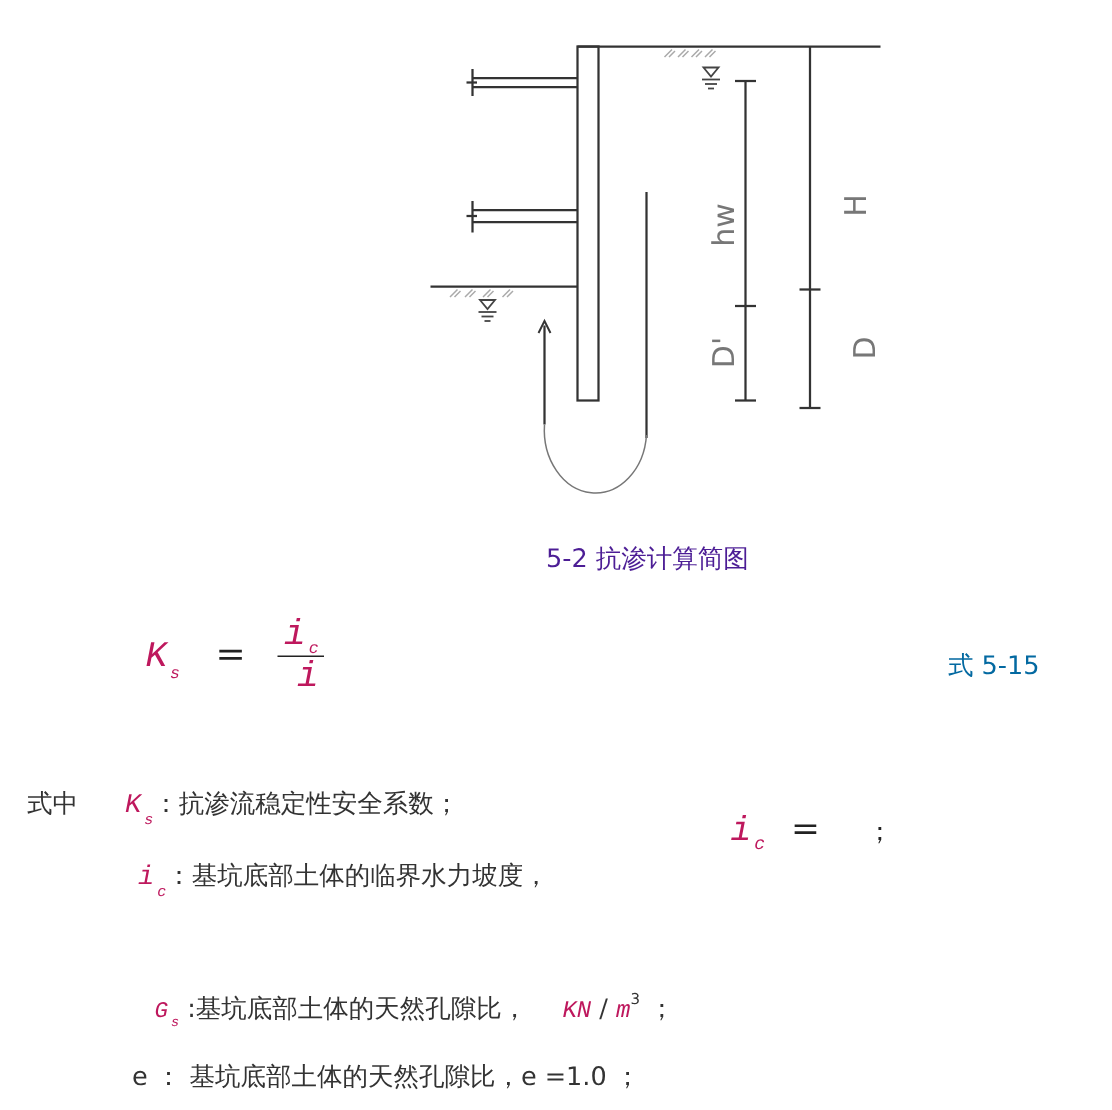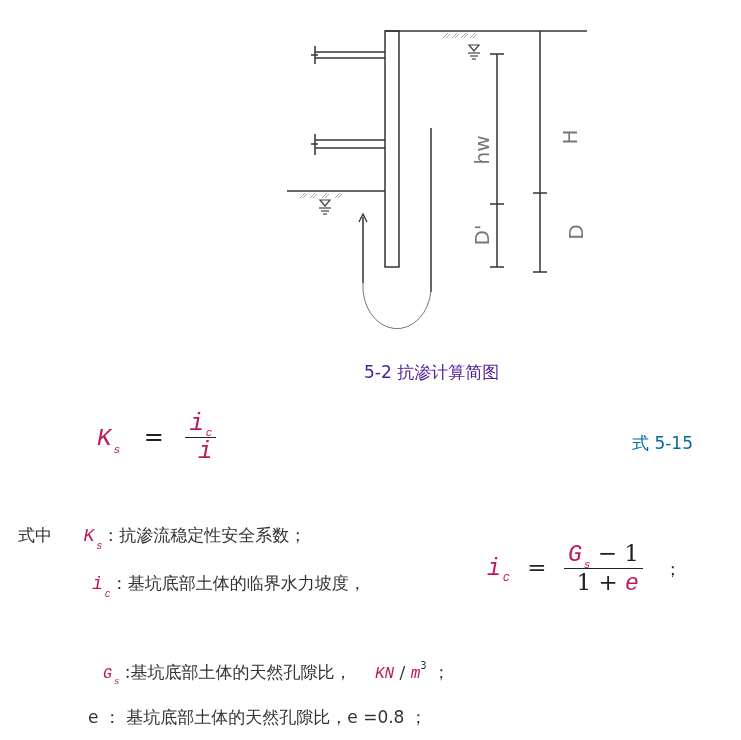--- a/index.html
+++ b/index.html
@@ -108,28 +108,23 @@
   <span>式中</span>
   <span class="math" style="margin-left:26px; font-size:18px;"><span>K</span><span class="sub" style="font-size:10px;">s</span></span><span>：抗渗流稳定性安全系数；</span>
 </div>
 
 <div class="abs text-line" style="left:92px; top:572px;">
   <span class="math" style="font-size:18px;"><span>i</span><span class="sub" style="font-size:10px;">c</span></span><span>：基坑底部土体的临界水力坡度，</span>
 </div>
 <div class="abs" style="left:487px; top:540px; font-size:23px; white-space:nowrap;">
   <span class="math"><span>i</span><span class="sub" style="font-size:12px; top:6px;">c</span></span>
   <span style="margin:0 10px; font-family:'DejaVu Serif', serif;">=</span>
-  <span class="frac" style="font-family:'DejaVu Serif', serif;">
-    <span class="num"><span class="math">G</span><span class="sub math" style="font-size:11px; top:7px;">s</span><span> − 1</span></span>
-    <span class="bar"></span>
-    <span class="den"><span>1 + </span><span class="math">e</span></span>
-  </span>
   <span style="margin-left:14px; font-size:17px;">；</span>
 </div>
 
 <div class="abs text-line" style="left:103px; top:661px;">
   <span class="math" style="font-size:15px;"><span>G</span><span class="sub" style="font-size:9px; top:6px;">s</span></span><span> :基坑底部土体的天然孔隙比，</span>
   <span class="math" style="margin-left:18px; font-size:16px;">KN</span><span style="font-family:'DejaVu Serif', serif;"> / </span><span class="math" style="font-size:16px;">m</span><span class="sup">3</span><span style="margin-left:6px;">；</span>
 </div>
 
 <div class="abs text-line" style="left:88px; top:706px;">
-  <span>e</span><span> ： 基坑底部土体的天然孔隙比，e =0.8 ；</span>
+  <span>e</span><span> ： 基坑底部土体的天然孔隙比，e =1.0 ；</span>
 </div>
 
 </body></html>

